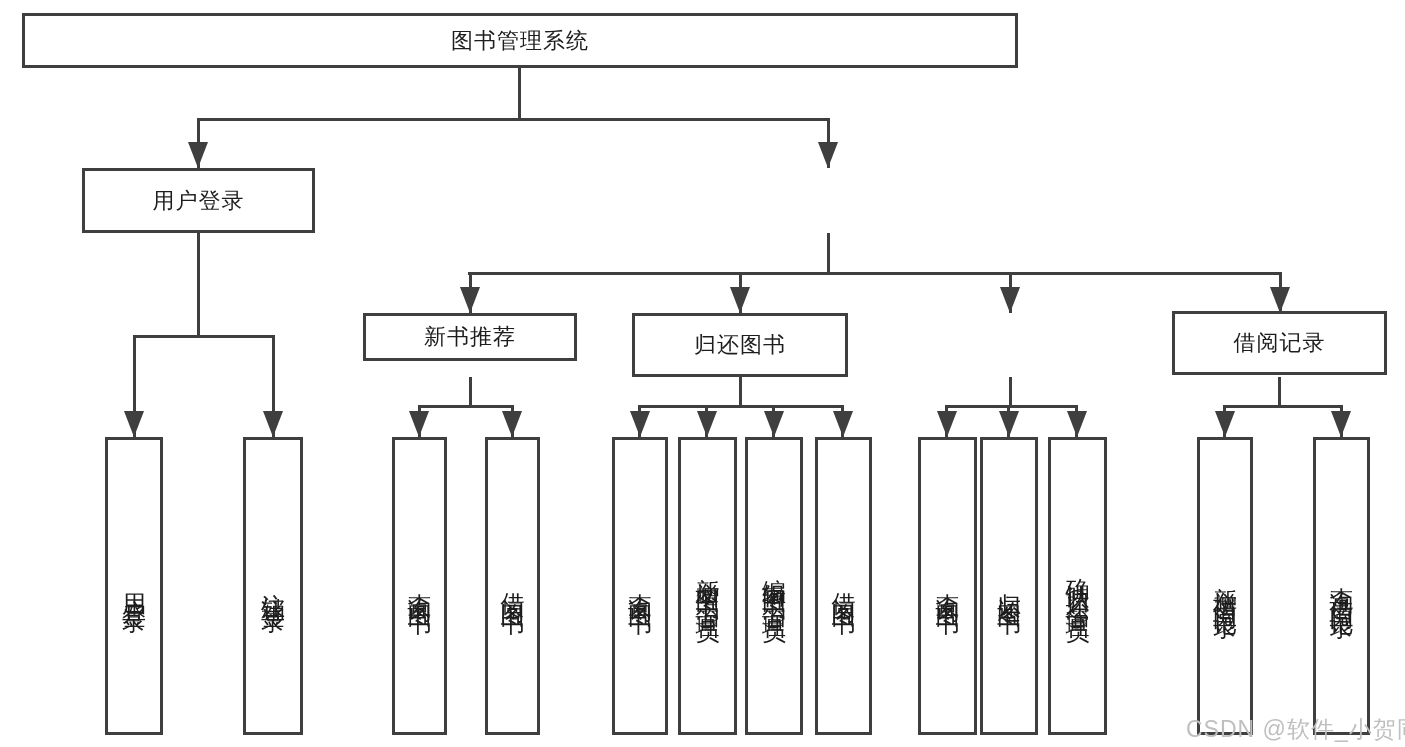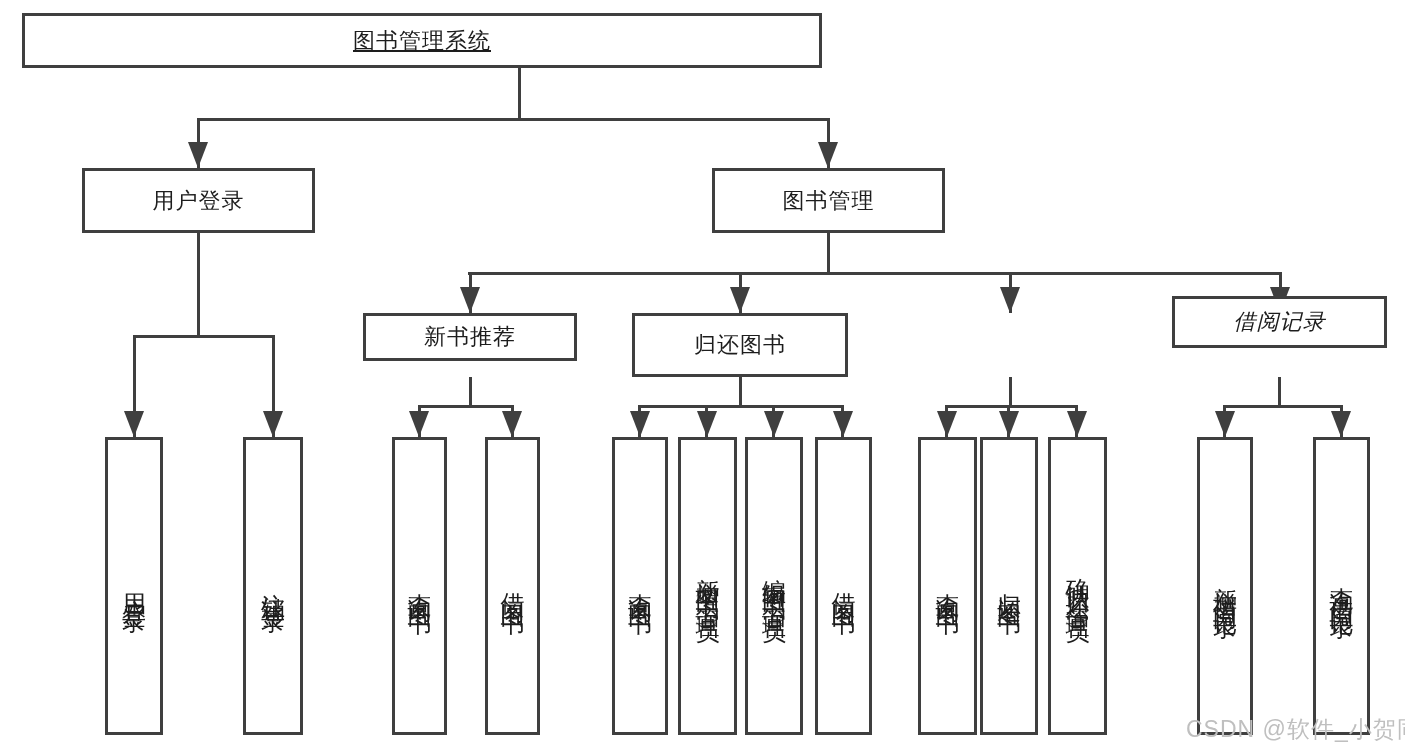--- a/index.html
+++ b/index.html
@@ -57,36 +57,33 @@
     color:var(--watermark);
     letter-spacing:1px;
     white-space:nowrap;
   }
 </style>
 </head>
 <body>
 
 <div id="canvas">
 
-  <div class="box" style="left:22px;top:13px;width:800px;height:55px;text-decoration:underline;">
+  <div class="box" style="left:22px;top:13px;width:996px;height:55px;">
     <span>图书管理系统</span>
   </div>
 
   <div class="v" style="left:518px;top:68px;height:50px;"></div>
   <div class="h" style="left:197px;top:118px;width:633px;"></div>
   <div class="v" style="left:197px;top:118px;height:50px;"></div>
   <div class="v" style="left:827px;top:118px;height:50px;"></div>
   <div class="ar" style="left:188px;top:142px;"></div>
   <div class="ar" style="left:818px;top:142px;"></div>
 
   <div class="box" style="left:82px;top:168px;width:233px;height:65px;">
     <span>用户登录</span>
-  </div>
-  <div class="box" style="left:712px;top:168px;width:233px;height:65px;">
-    <span>图书管理</span>
   </div>
 
   <div class="v" style="left:197px;top:233px;height:102px;"></div>
   <div class="h" style="left:133px;top:335px;width:142px;"></div>
   <div class="v" style="left:133px;top:335px;height:102px;"></div>
   <div class="v" style="left:272px;top:335px;height:102px;"></div>
   <div class="ar" style="left:124px;top:411px;"></div>
   <div class="ar" style="left:263px;top:411px;"></div>
 
   <div class="v" style="left:827px;top:233px;height:39px;"></div>
@@ -99,21 +96,21 @@
   <div class="ar" style="left:730px;top:287px;"></div>
   <div class="ar" style="left:1000px;top:287px;"></div>
   <div class="ar" style="left:1270px;top:287px;"></div>
 
   <div class="box" style="left:363px;top:313px;width:214px;height:48px;">
     <span>新书推荐</span>
   </div>
   <div class="box" style="left:632px;top:313px;width:216px;height:64px;">
     <span>归还图书</span>
   </div>
-  <div class="box" style="left:1172px;top:296px;width:215px;height:52px;font-style:italic;">
+  <div class="box" style="left:1172px;top:311px;width:215px;height:64px;">
     <span>借阅记录</span>
   </div>
 
   <div class="v" style="left:469px;top:377px;height:28px;"></div>
   <div class="h" style="left:418px;top:405px;width:95px;"></div>
   <div class="v" style="left:418px;top:405px;height:32px;"></div>
   <div class="v" style="left:511px;top:405px;height:32px;"></div>
   <div class="ar" style="left:409px;top:411px;"></div>
   <div class="ar" style="left:502px;top:411px;"></div>
 

